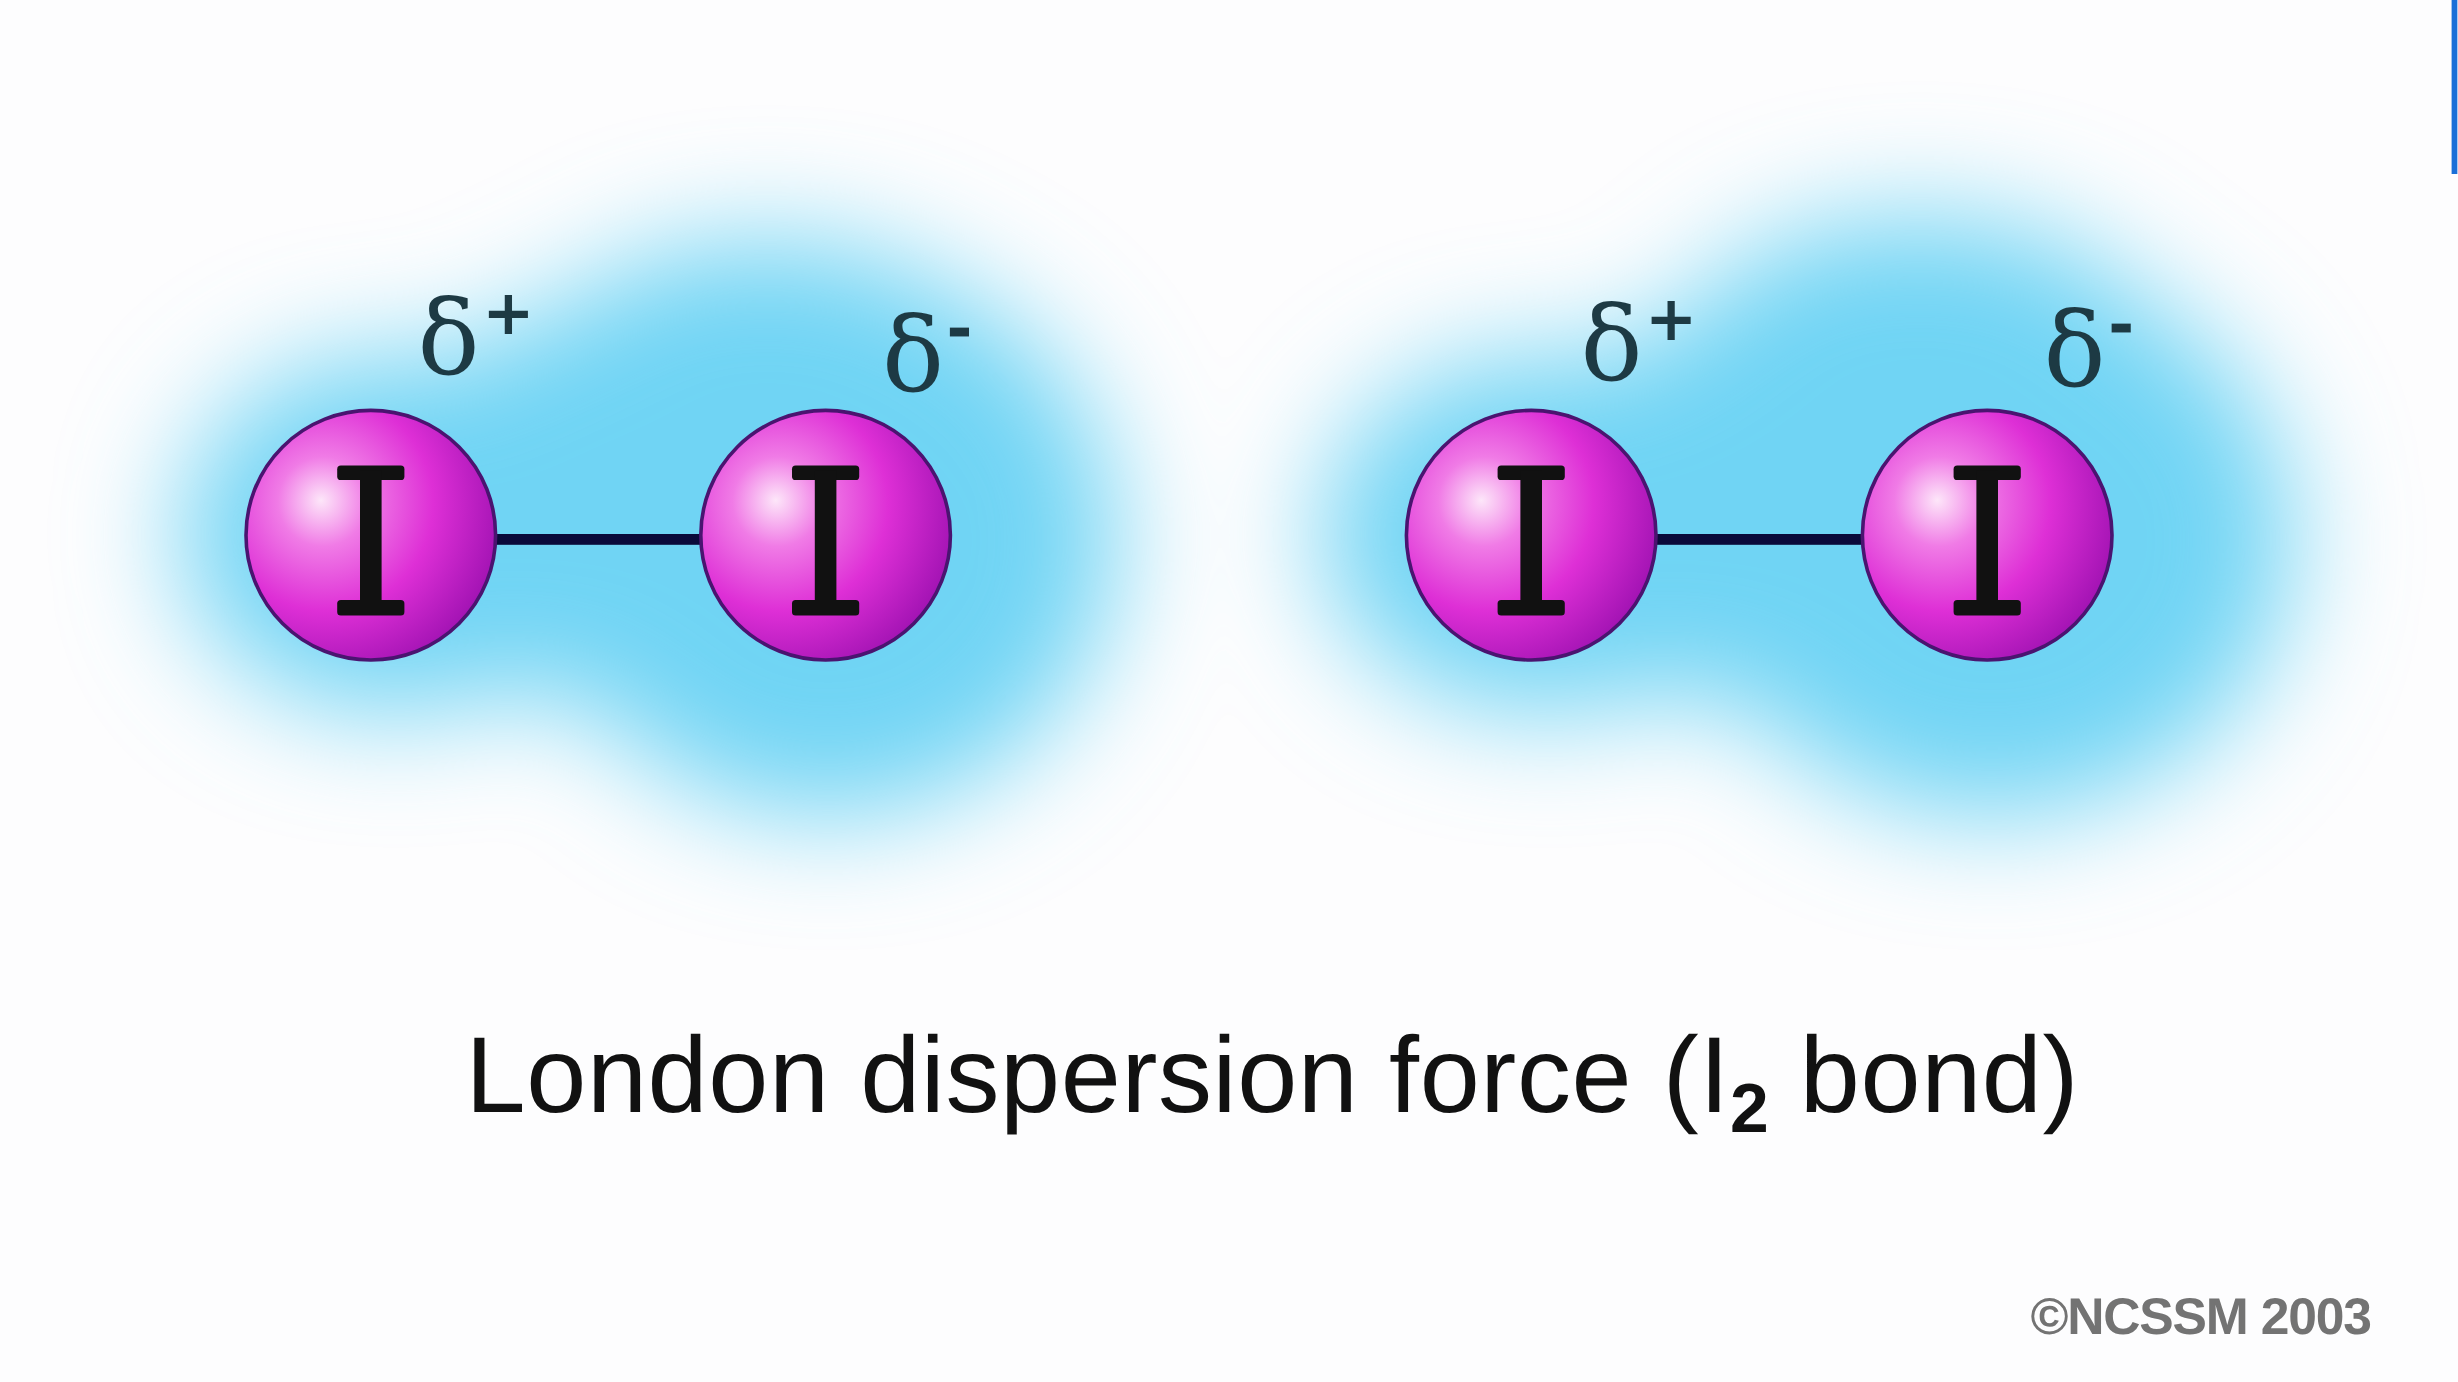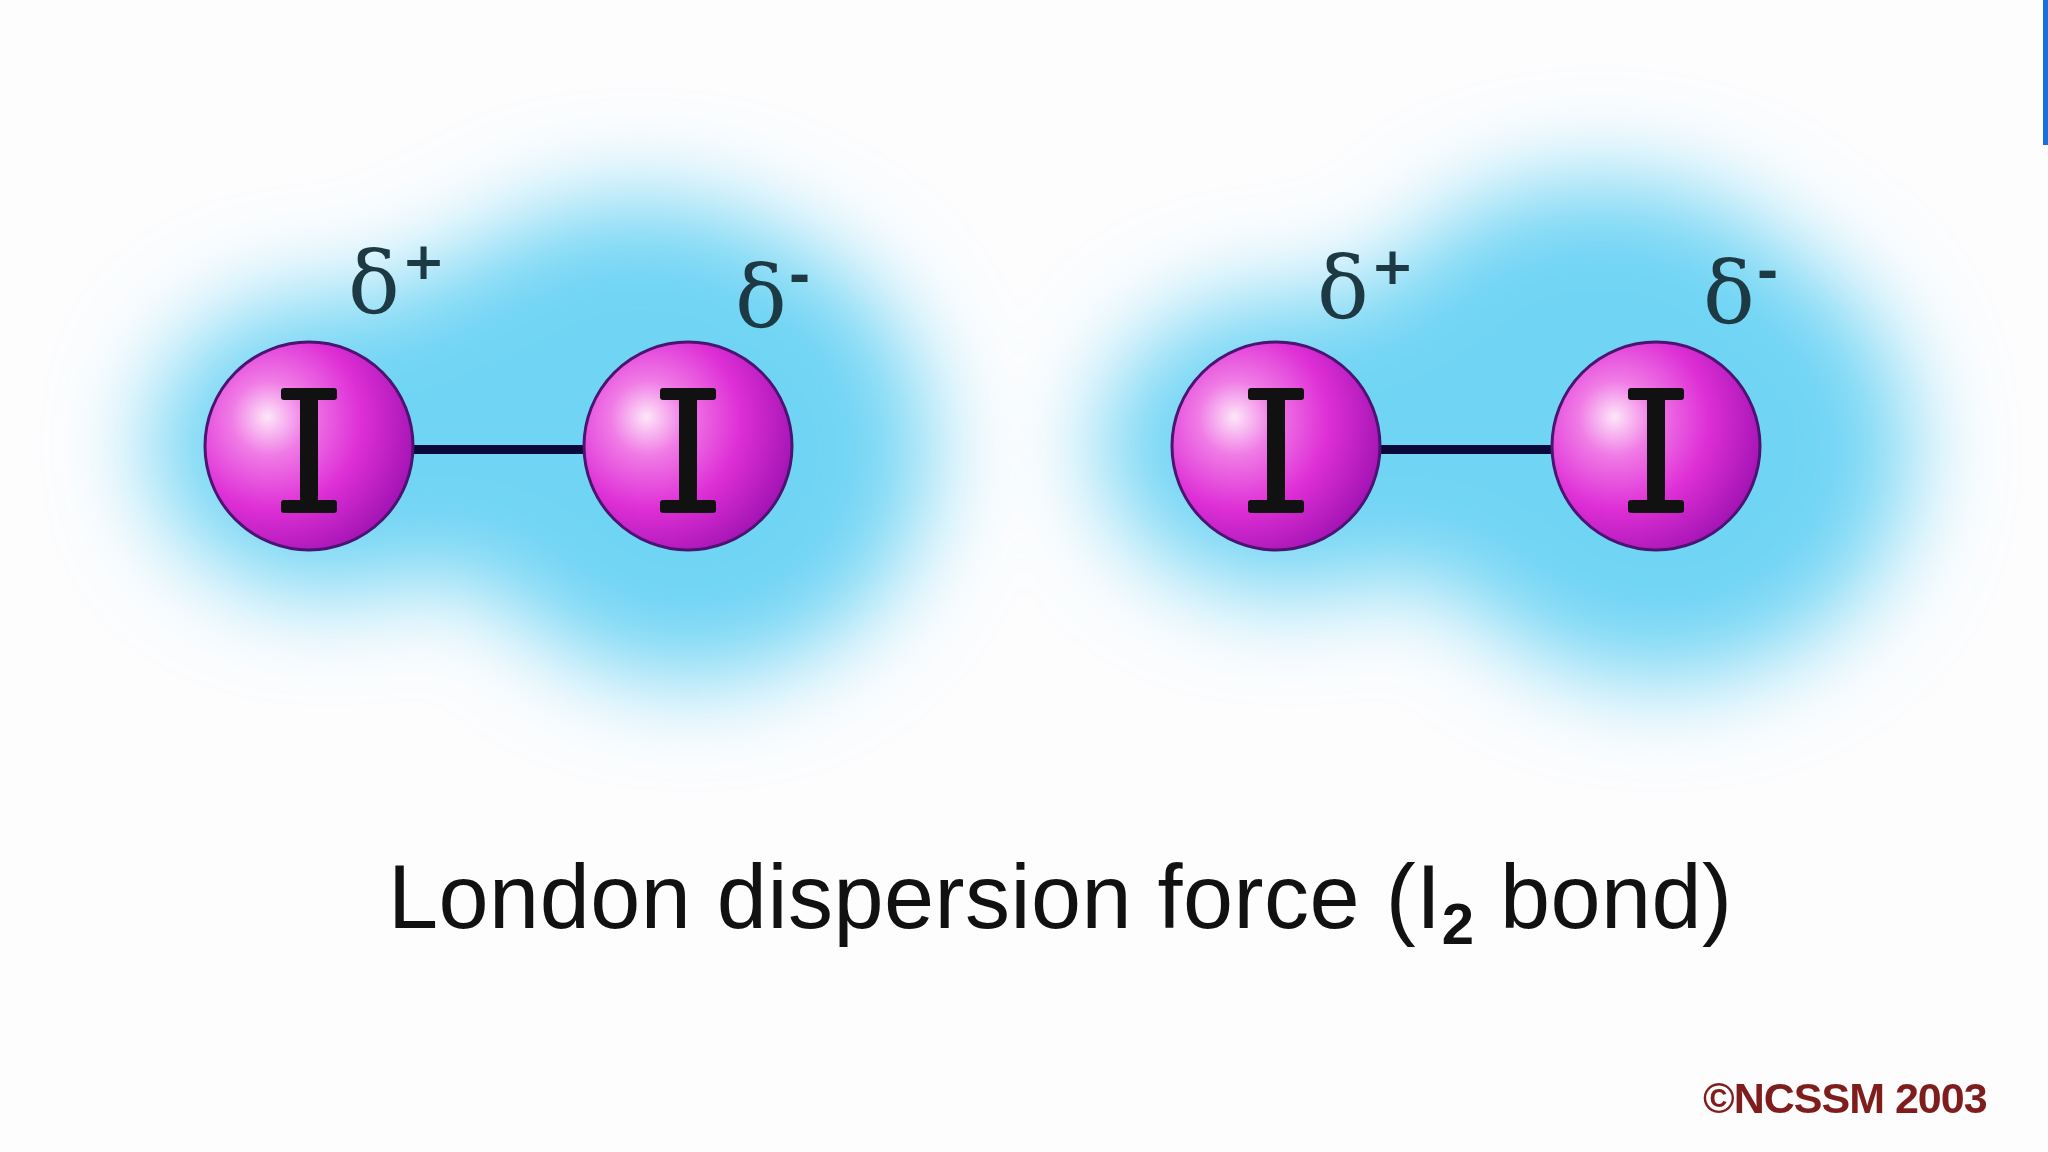--- a/index.html
+++ b/index.html
@@ -12,23 +12,22 @@
   .cloud-layer { position: absolute; left: 0; top: 0; }
   .mol-svg { position: absolute; left: 0; top: 0; }
   .caption {
     position: absolute; left: 388px; top: 842px; width: 1330px;
     font-size: 90px; line-height: 110px; color: #111; white-space: nowrap;
     letter-spacing: 0.5px;
   }
   .caption sub { font-size: 58px; font-weight: bold; vertical-align: -16px; line-height: 0; }
   .copyright {
     position: absolute; left: 1692px; top: 1074px;
-    font-size: 43px; font-weight: bold; color: #7f1d1d; white-space: nowrap;
+    font-size: 43px; font-weight: bold; color: #737373; white-space: nowrap;
     letter-spacing: -1px;
-    margin-left: 11px;
   }
   .edge-bar {
     position: absolute; left: 2043px; top: 0; width: 5px; height: 145px;
     background: #1a6fd8;
   }
   .delta {
     position: absolute; font-family: "DejaVu Serif", serif; color: #1d3a44;
     font-size: 86px; line-height: 86px;
   }
   .delta .sign { font-family: "DejaVu Sans", sans-serif; font-weight: bold; font-size: 52px; position: relative; top: -34px; margin-left: 2px; }

